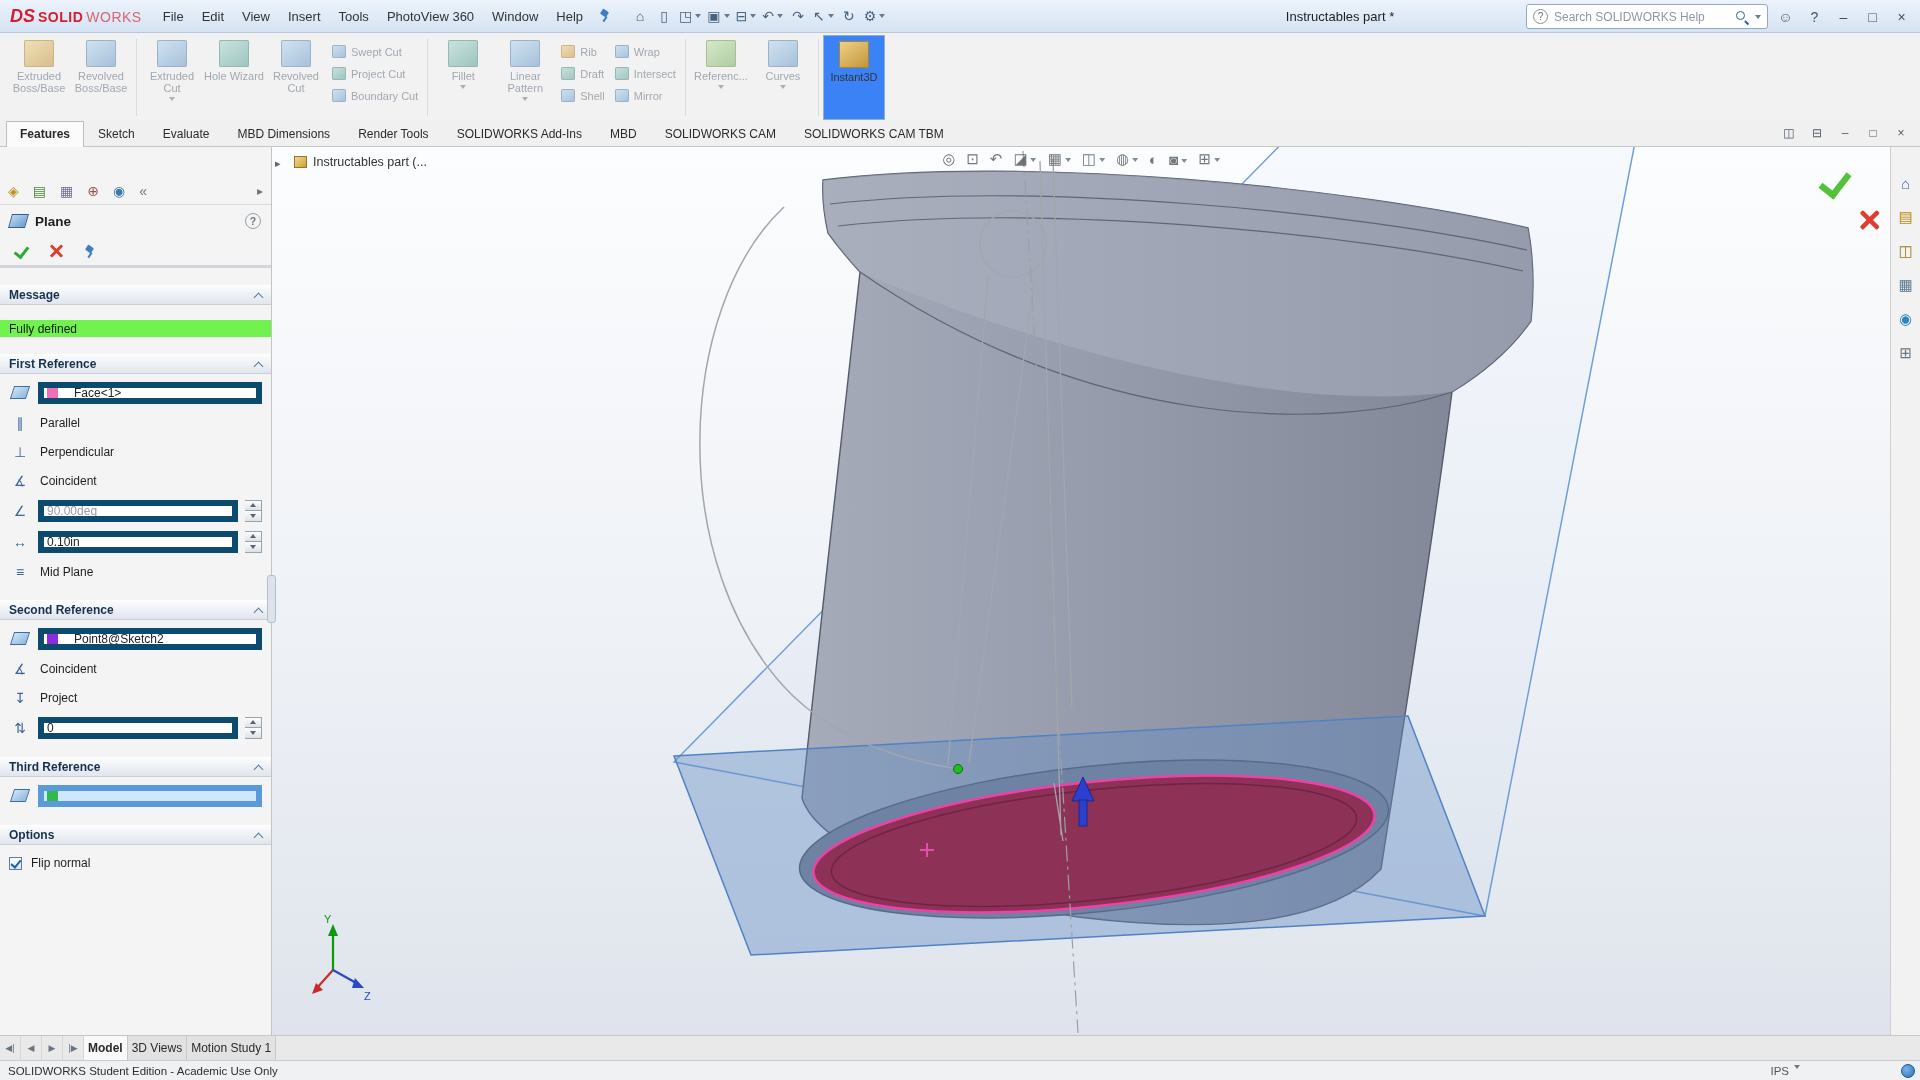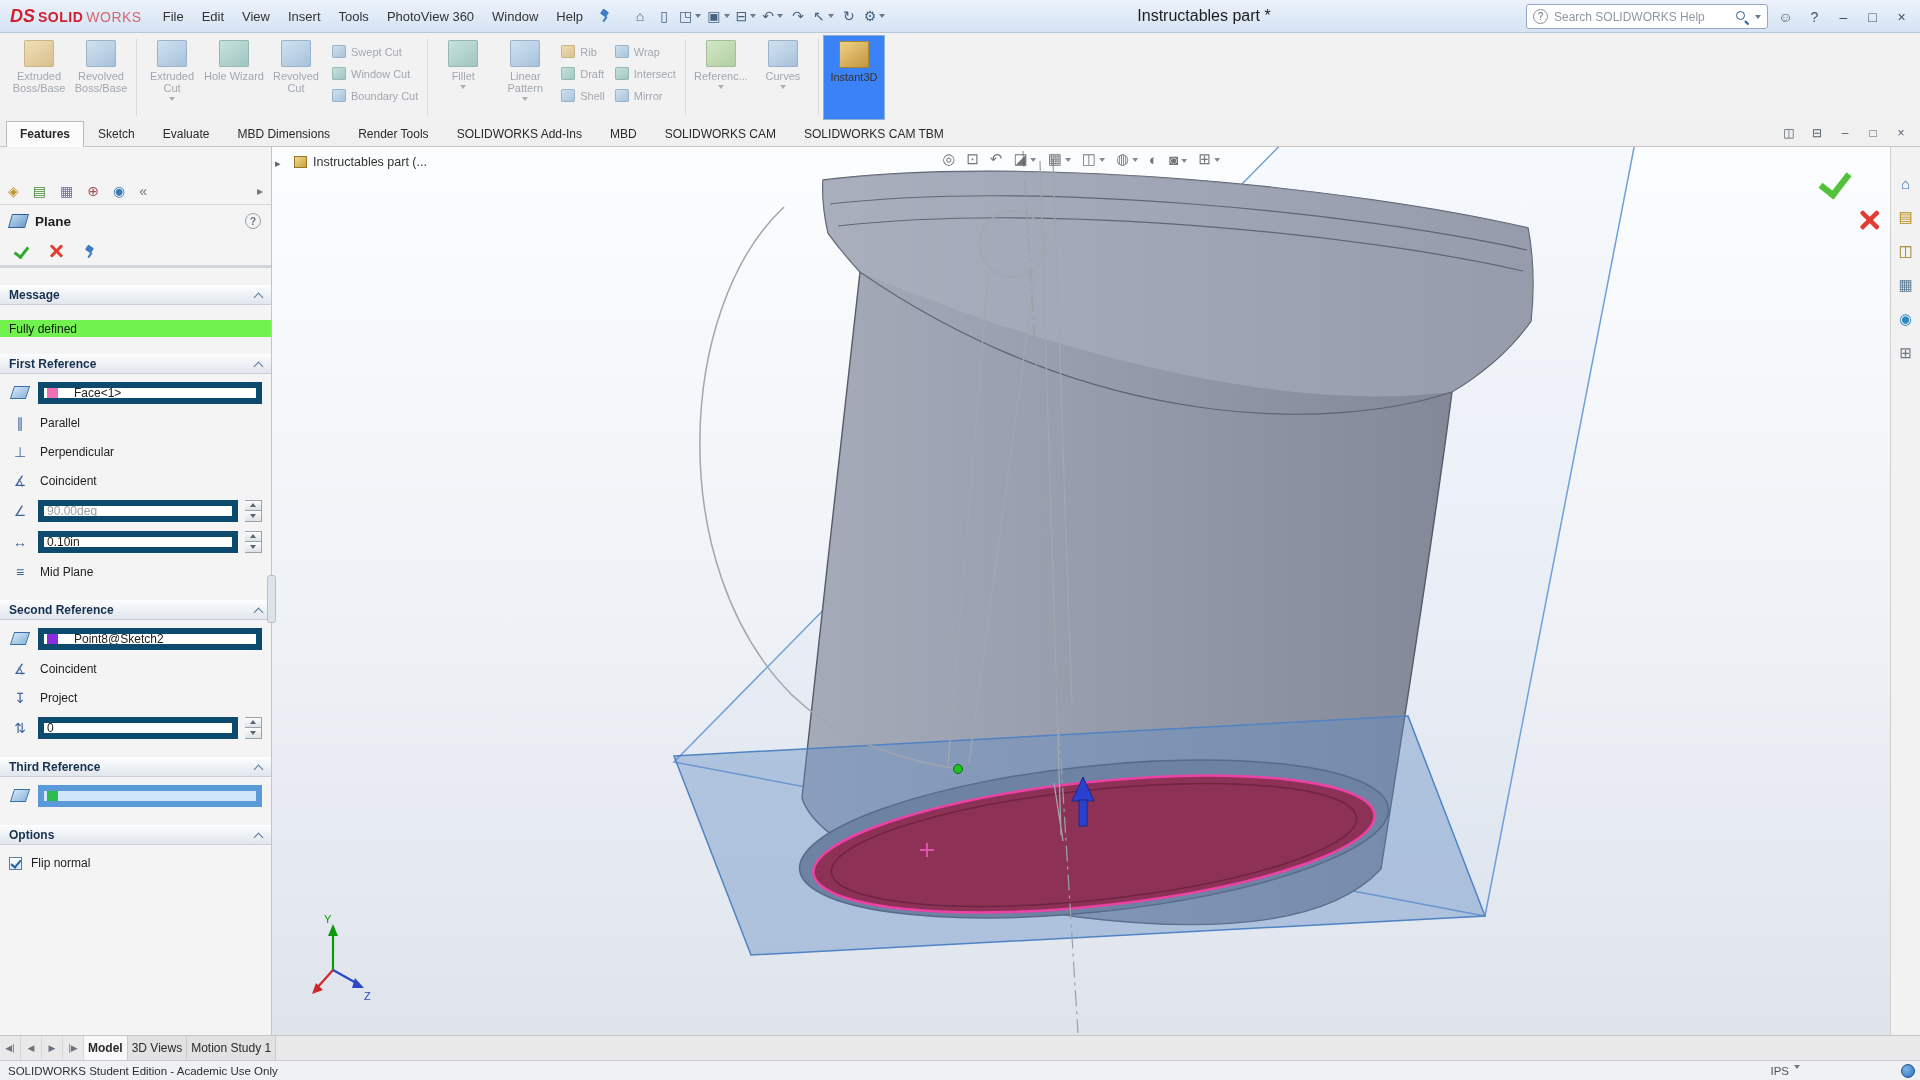--- a/index.html
+++ b/index.html
@@ -10,21 +10,21 @@
 .titlebar{position:absolute;top:0;left:0;width:1920px;height:33px;background:linear-gradient(#ecf3fb,#d5e3f3);border-bottom:1px solid #b9c7d9;display:flex;align-items:center;padding:0 6px;z-index:40}
 .logo{display:flex;align-items:baseline;gap:3px;padding:0 12px 0 4px}
 .logo-ds{color:#d11f2f;font-weight:bold;font-style:italic;font-size:18px}
 .logo-solid{color:#d11f2f;font-weight:bold;font-size:14px;letter-spacing:.5px}
 .logo-works{color:#d8656f;font-size:14px;letter-spacing:.5px}
 .menu-item{padding:4px 9px;font-size:13px;color:#333;cursor:default}
 .pin-wrap{margin-left:6px}
 .qat{display:flex;align-items:center;margin-left:16px}
 .qat-btn{min-width:24px;height:24px;display:flex;align-items:center;justify-content:center;font-size:14px;color:#45627f;padding:0 3px}
 .has-caret::after{content:"";display:inline-block;margin-left:3px;width:0;height:0;border-left:3.5px solid transparent;border-right:3.5px solid transparent;border-top:4px solid #6a7a8a;vertical-align:middle}
-.win-title{position:absolute;left:1204px;transform:translateX(-50%);font-size:16px;color:#1e1e1e;white-space:nowrap}
+.win-title{position:absolute;left:1340px;transform:translateX(-50%);font-size:13px;color:#1e1e1e;white-space:nowrap}
 .search-box{position:absolute;right:152px;top:4px;width:242px;height:25px;background:#fff;border:1px solid #93a9c2;border-radius:3px;display:flex;align-items:center;padding:0 6px;gap:6px}
 .search-box input{border:none;outline:none;flex:1;font-family:"Liberation Sans",sans-serif;font-size:12px;color:#333;background:transparent}
 .search-box input::placeholder{color:#8e98a4}
 .win-controls{position:absolute;right:4px;top:0;height:33px;display:flex;align-items:center}
 .win-controls span{width:29px;height:26px;display:flex;align-items:center;justify-content:center;font-size:14px;color:#44505c}
 
 
 .qc{width:15px;height:15px;border-radius:50%;border:1.3px solid #8a9299;color:#6a7278;font-size:10px;display:flex;align-items:center;justify-content:center;flex:none}
 .mag{position:relative;width:14px;height:14px;flex:none}
 .mag::before{content:"";position:absolute;left:1px;top:1px;width:7px;height:7px;border:1.8px solid #2a5f9e;border-radius:50%}
@@ -201,21 +201,21 @@
     <span class="lab">Revolved
 Cut</span>
   </div>
   <div class="rb-stack">
     <div class="rb-srow">
       <span class="ic ic14 blue"></span>
       <span>Swept Cut</span>
     </div>
     <div class="rb-srow">
       <span class="ic ic14 teal"></span>
-      <span>Window Cut</span>
+      <span>Project Cut</span>
     </div>
     <div class="rb-srow">
       <span class="ic ic14 blue"></span>
       <span>Boundary Cut</span>
     </div>
   </div>
   <div class="rb-sep"></div>
   <div class="rb-large">
     <span class="ic ic30 teal"></span>
     <span class="lab">Fillet</span>

